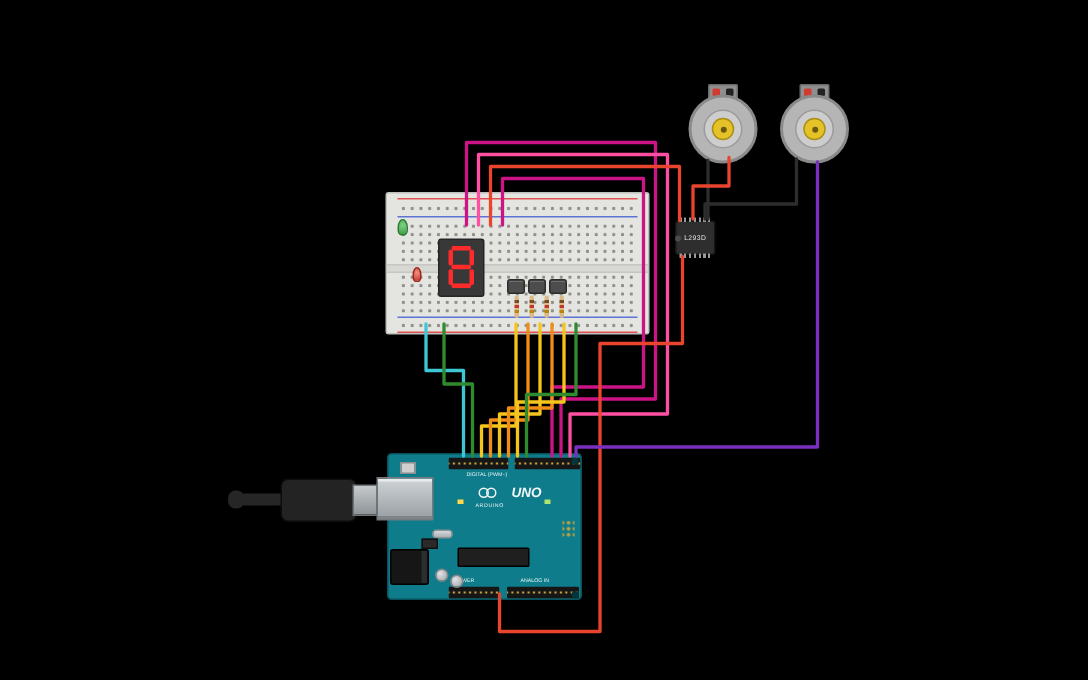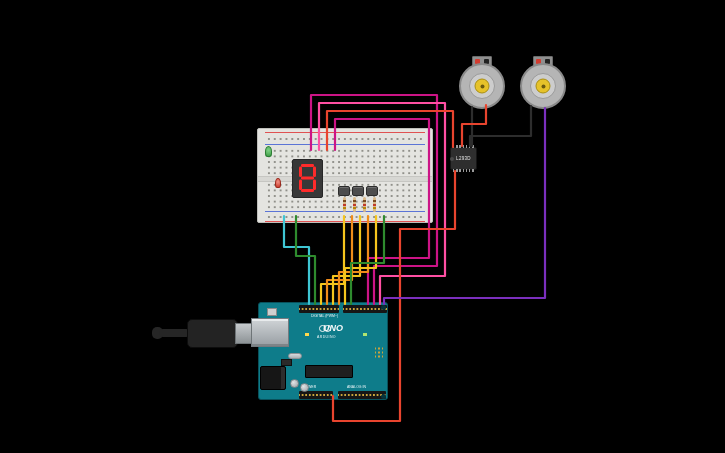--- a/index.html
+++ b/index.html
@@ -81,21 +81,21 @@
     background:#1f1f1f; border:1px solid #000; border-radius:1px; }
   .crystal { position:absolute; left:29px; top:50px; width:14px; height:6px;
     background:linear-gradient(180deg,#d7dadd,#aab0b4); border:1px solid #8c9296; border-radius:3px; }
   .cap { position:absolute; width:9px; height:9px; border-radius:50%;
     background: radial-gradient(circle at 35% 35%, #e1e4e6, #9aa0a4); border:1px solid #7e8488; }
   .vreg { position:absolute; left:22px; top:56px; width:11px; height:7px; background:#2a2a2a; border:1px solid #111; }
   .icsp { position:absolute; left:116px; top:44px; width:8px; height:11px;
     background-image: radial-gradient(circle,#caa43c 1px, rgba(0,0,0,0) 1.2px);
     background-size:4px 4px; background-position:center; }
   .logo-ring { position:absolute; width:7px; height:7px; border:1.2px solid #f2f7f8; border-radius:50%; }
-  .uno-text { position:absolute; left:64px; top:20px; font-size:9px; font-weight:bold;
+  .uno-text { position:absolute; left:82px; top:20px; font-size:9px; font-weight:bold;
     font-style:italic; color:#f2f7f8; }
   .brand-text { position:absolute; left:58px; top:32px; font-size:3.5px; color:#e8f4f6; letter-spacing:.4px; }
   .led-dot { position:absolute; width:4px; height:3px; }
   .mount { position:absolute; width:5px; height:5px; border-radius:50%; background:#06343b; }
 
   
   #usb-plug { position:absolute; left:235px; top:323px; width:17px; height:21px;
     background:linear-gradient(180deg,#c6cacd,#8d9396); border:1px solid #6e7477; }
   #usb-molded { position:absolute; left:187px; top:319px; width:51px; height:29px;
     background:#232323; border:1px solid #0d0d0d; border-radius:5px; }

